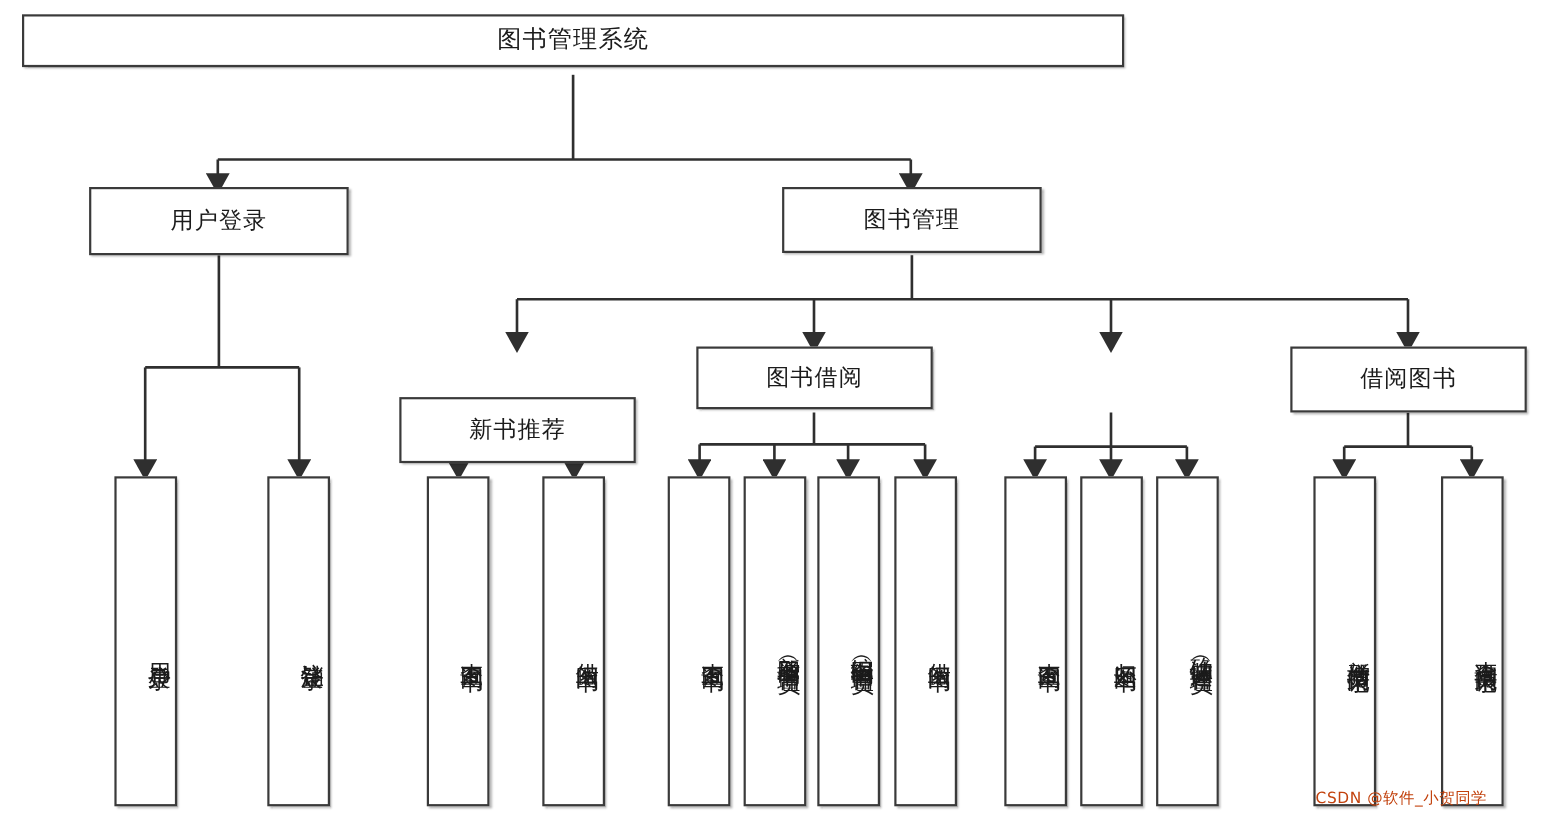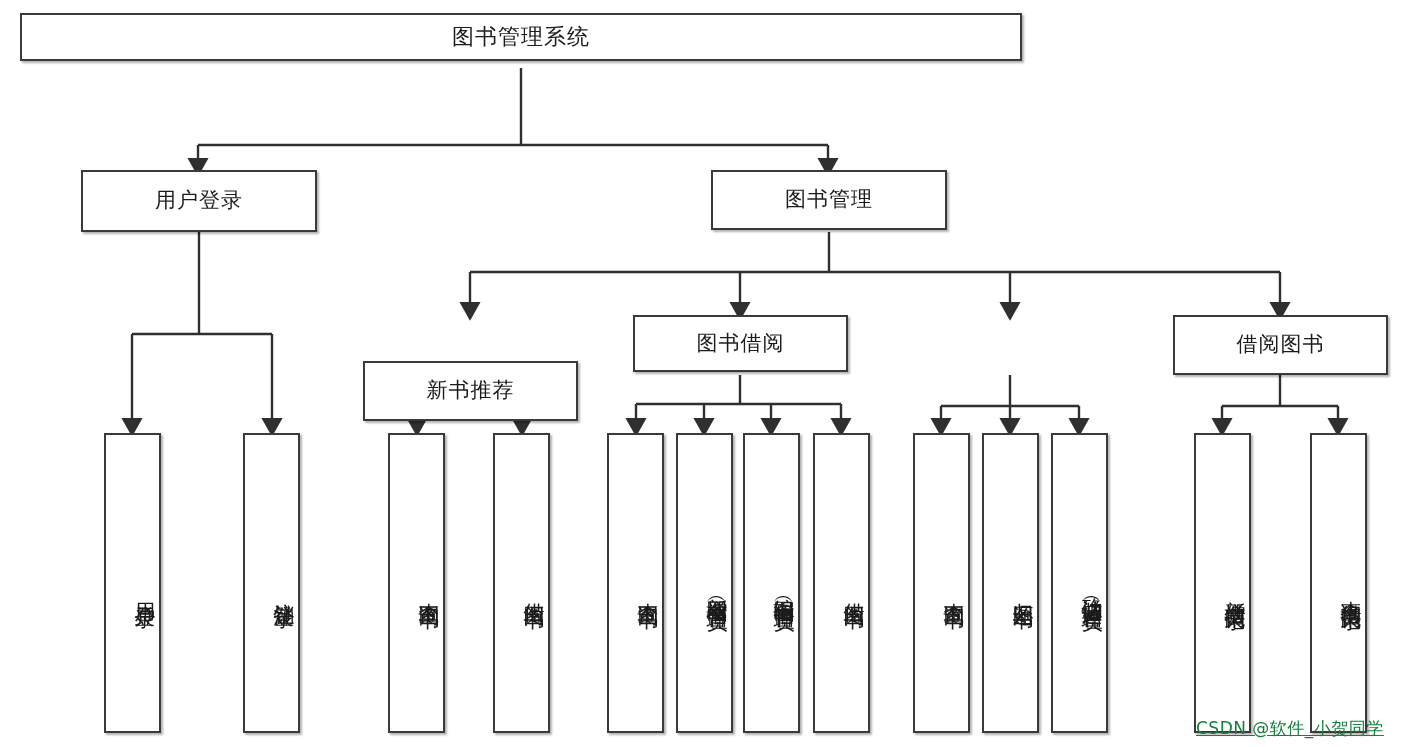--- a/index.html
+++ b/index.html
@@ -56,25 +56,24 @@
     justify-content: center;
   }
   .node.vert .vtext {
     writing-mode: vertical-rl;
     text-orientation: upright;
     display: block;
     white-space: nowrap;
   }
   .watermark {
     position: absolute;
-    font-size: 17px;
-    color: #15803d;
+    font-size: 14px;
+    color: #c2410c;
     white-space: nowrap;
     letter-spacing: 0.5px;
-    text-decoration: underline;
   }
 </style>
 </head>
 <body>
 
 <div id="canvas">
 
   <svg class="wires" viewBox="0 0 1405 747">
     <defs>
       <marker id="arrowhead" markerWidth="8" markerHeight="9" refX="1" refY="4.5" orient="auto" markerUnits="strokeWidth">

